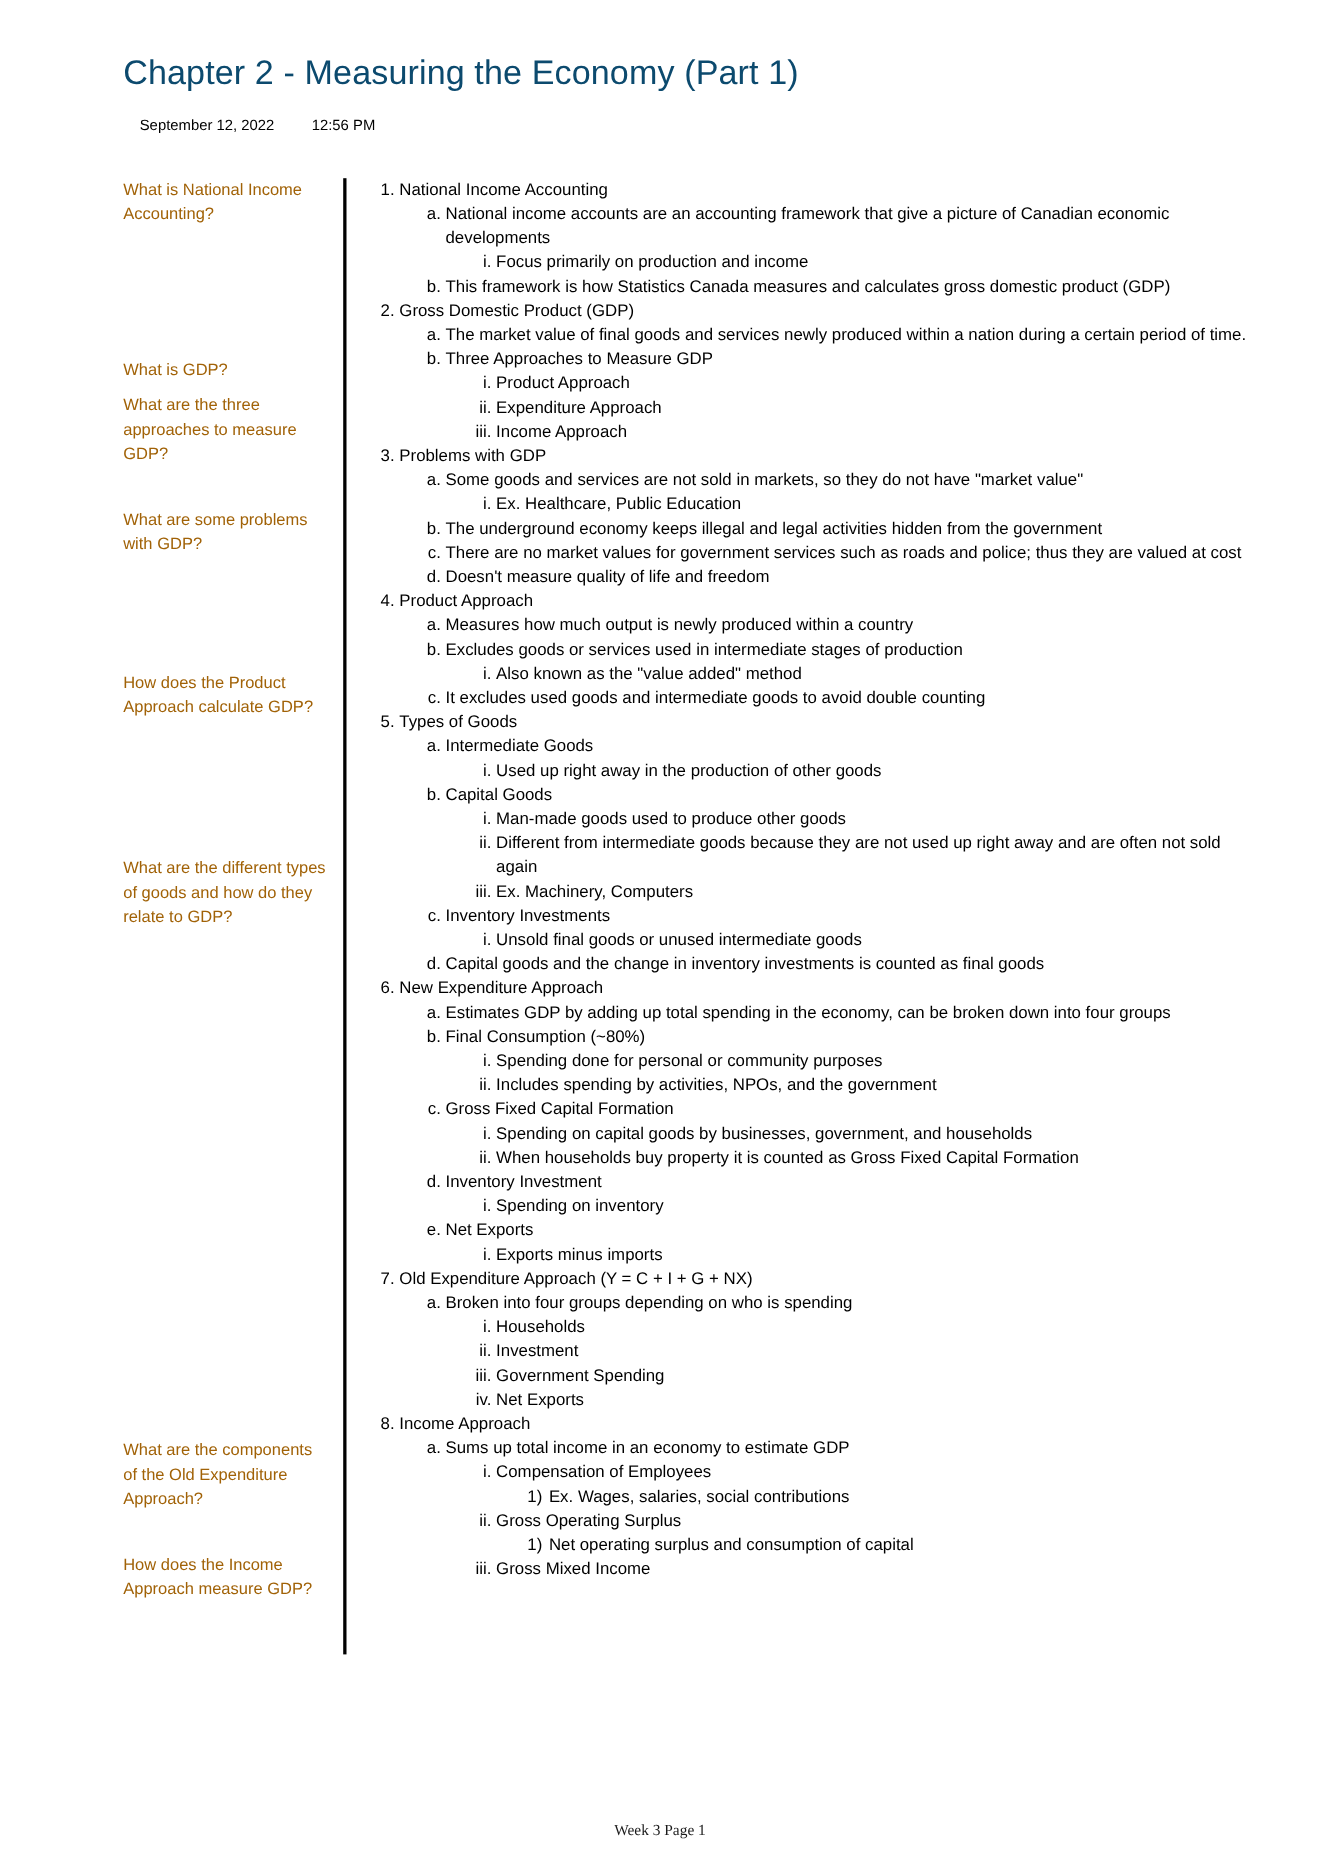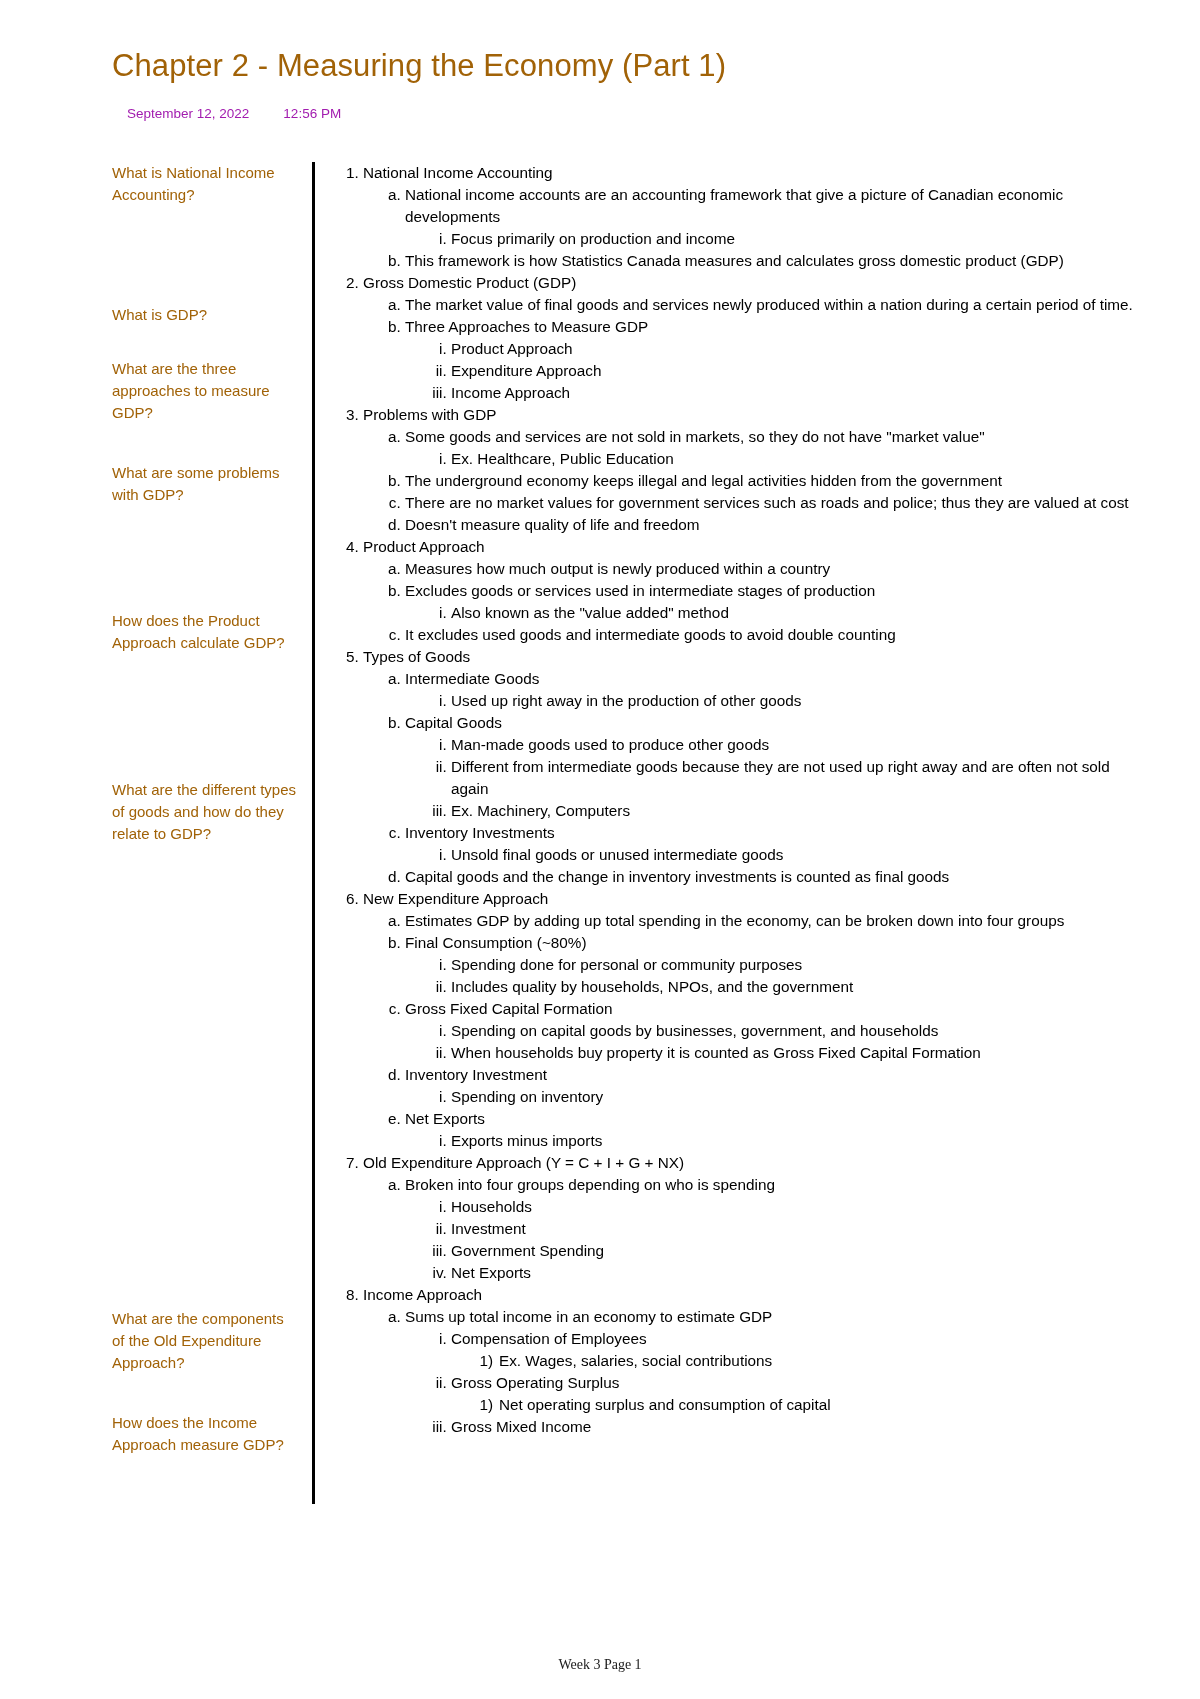--- a/index.html
+++ b/index.html
@@ -22,25 +22,25 @@
     box-sizing: border-box;
     padding: 48px 60px 0 112px;
   }
   
   .doc-title {
     font-size: 31px;
     font-weight: 400;
     letter-spacing: 0.1px;
     line-height: 1.18;
     margin: 0 0 6px 0;
-    color: #a16207;
+    color: #0c4a6e;
   }
   .doc-meta {
     font-size: 13.5px;
-    color: #a21caf;
+    color: #000000;
     margin: 0 0 26px 0;
     white-space: pre;
   }
   .doc-meta .meta-date { margin-right: 34px; }
 
   
   .cornell {
     display: flex;
     align-items: flex-start;
     position: relative;
@@ -137,21 +137,21 @@
   <h1 class="doc-title">Chapter 2 - Measuring the Economy (Part 1)</h1>
 
   <div class="doc-meta">
     <span class="meta-date">September 12, 2022</span><span class="meta-time">12:56 PM</span>
   </div>
 
   <div class="cornell">
 
     <div class="cue-col" id="cue-column">
         <div class="cue-item" style="top: 0px;">What is National Income Accounting?</div>
-        <div class="cue-item" style="top: 142px;">What is GDP?</div>
+        <div class="cue-item" style="top: 164px;">What is GDP?</div>
         <div class="cue-item" style="top: 196px;">What are the three approaches to measure GDP?</div>
         <div class="cue-item" style="top: 300px;">What are some problems with GDP?</div>
         <div class="cue-item" style="top: 448px;">How does the Product Approach calculate GDP?</div>
         <div class="cue-item" style="top: 617px;">What are the different types of goods and how do they relate to GDP?</div>
         <div class="cue-item" style="top: 1122px; margin-top: 24px;">What are the components of the Old Expenditure Approach?</div>
         <div class="cue-item" style="top: 1250px;">How does the Income Approach measure GDP?</div>
       </div>
 
     <div class="divider"></div>
 
@@ -197,21 +197,21 @@
                 </ol></li>
               <li><span class="li-text">Inventory Investments</span><ol class="lvl3">
                   <li><span class="li-text">Unsold final goods or unused intermediate goods</span></li>
                 </ol></li>
               <li><span class="li-text">Capital goods and the change in inventory investments is counted as final goods</span></li>
             </ol></li>
           <li><span class="li-text">New Expenditure Approach</span><ol class="lvl2">
               <li><span class="li-text">Estimates GDP by adding up total spending in the economy, can be broken down into four groups</span></li>
               <li><span class="li-text">Final Consumption (~80%)</span><ol class="lvl3">
                   <li><span class="li-text">Spending done for personal or community purposes</span></li>
-                  <li><span class="li-text">Includes quality by households, NPOs, and the government</span></li>
+                  <li><span class="li-text">Includes spending by activities, NPOs, and the government</span></li>
                 </ol></li>
               <li><span class="li-text">Gross Fixed Capital Formation</span><ol class="lvl3">
                   <li><span class="li-text">Spending on capital goods by businesses, government, and households</span></li>
                   <li><span class="li-text">When households buy property it is counted as Gross Fixed Capital Formation</span></li>
                 </ol></li>
               <li><span class="li-text">Inventory Investment</span><ol class="lvl3">
                   <li><span class="li-text">Spending on inventory</span></li>
                 </ol></li>
               <li><span class="li-text">Net Exports</span><ol class="lvl3">
                   <li><span class="li-text">Exports minus imports</span></li>

